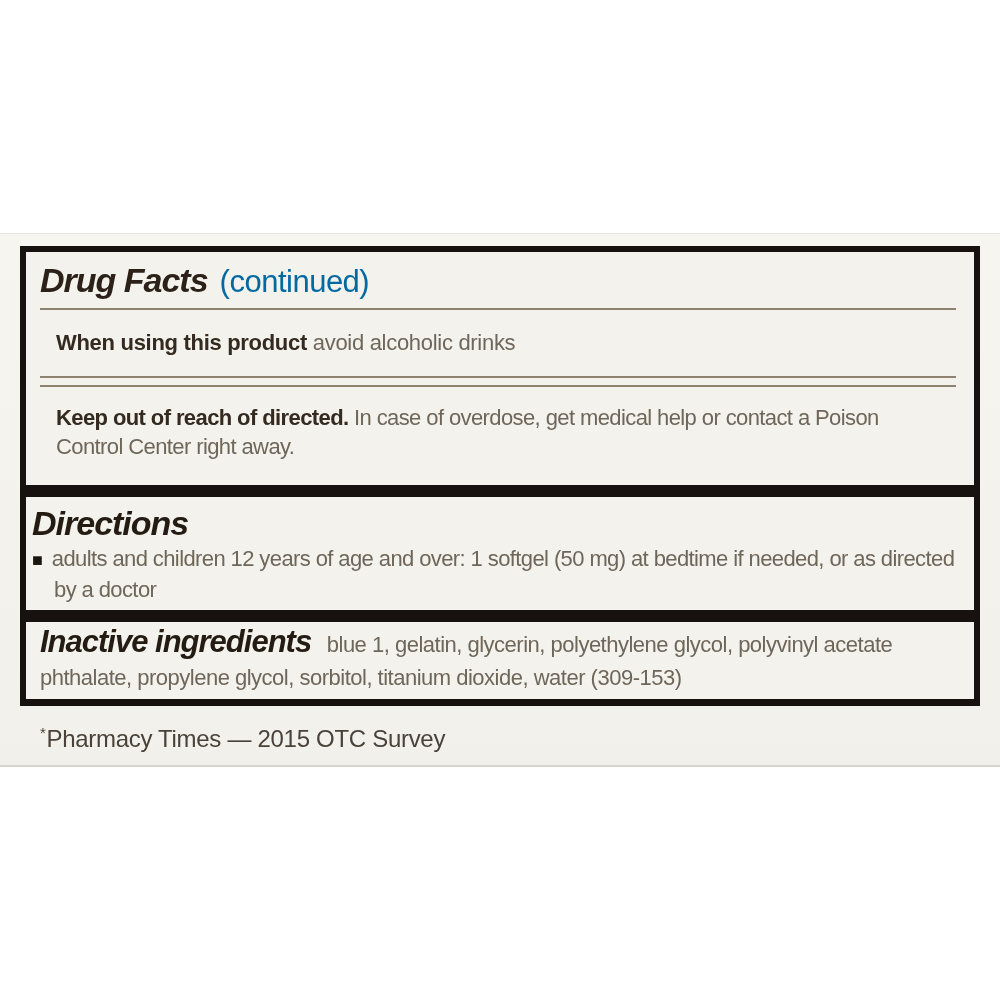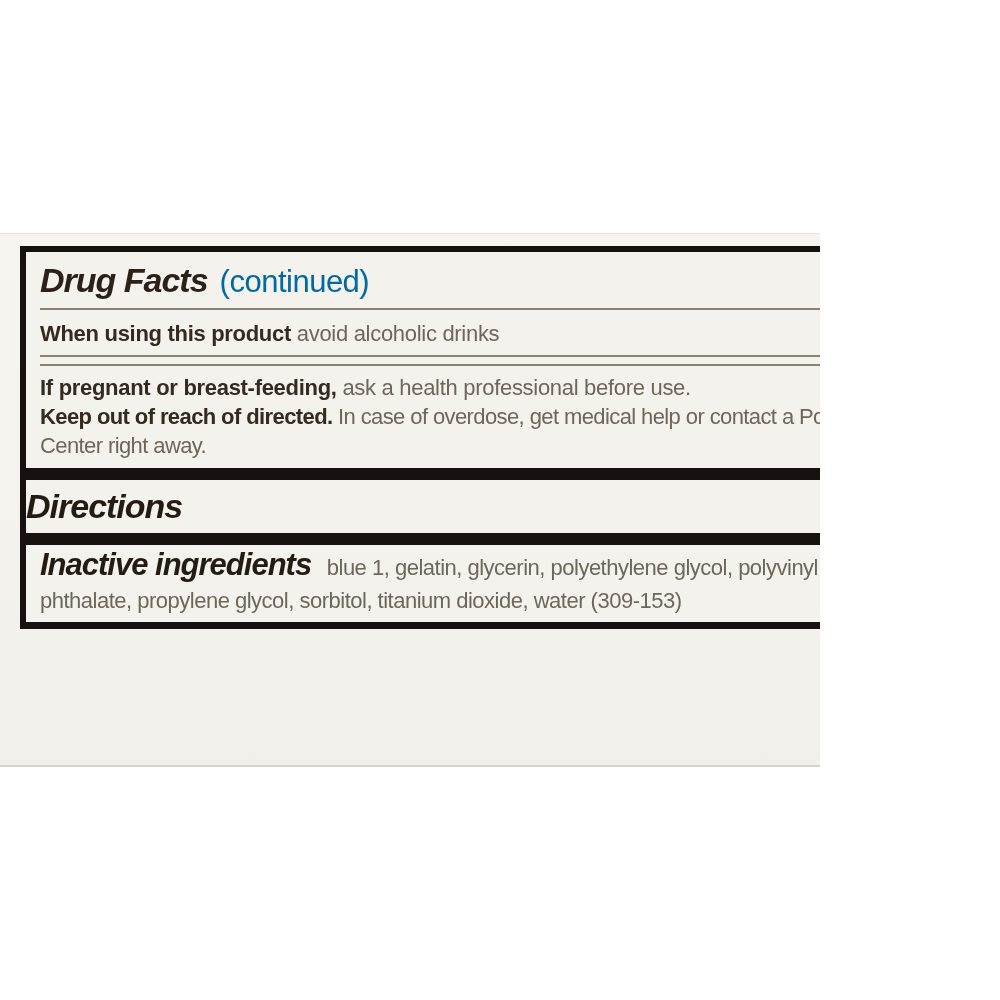--- a/index.html
+++ b/index.html
@@ -1,18 +1,18 @@
 <!DOCTYPE html>
 <html><head>
 <meta charset="utf-8">
 <style>
   html, body { margin: 0; padding: 0; background: #ffffff; }
   .page {
     position: relative;
-    width: 820px;
+    width: 1000px;
     height: 1000px;
     background: #ffffff;
     overflow: hidden;
     font-family: "Liberation Sans", sans-serif;
   }
   .label-strip {
     position: absolute;
     left: 0;
     top: 233px;
     width: 1000px;
@@ -26,33 +26,33 @@
     left: 20px;
     top: 12px;
     width: 948px;
     border: 6px solid #171210;
     border-bottom-width: 7px;
     background: #f3f2ed;
     box-sizing: content-box;
   }
   section { display: block; }
   .sec-warnings  { padding: 6px 18px 8px 14px; }
-  .sec-directions{ padding: 5px 8px 6px 0; }
+  .sec-directions{ padding: 5px 8px 6px 6px; }
   .sec-inactive  { padding: 3px 6px 5px 14px; }
 
   .title-row { display: flex; align-items: baseline; gap: 12px; line-height: 44px; white-space: nowrap; }
   .title-main {
     font-style: italic; font-weight: bold; font-size: 34px;
     color: #2b2118; letter-spacing: -1px;
   }
   .title-cont { font-size: 31px; color: #0369a1; letter-spacing: -0.5px; }
 
   .hairline { height: 2px; background: #8e8271; margin: 4px 0 7px 0; }
 
-  .line { margin: 0; font-size: 22px; line-height: 29px; letter-spacing: -0.3px; }
+  .line { margin: 16px; font-size: 22px; line-height: 29px; letter-spacing: -0.3px; }
   .line.tight-wrap { letter-spacing: -0.6px; }
   .lead { font-weight: bold; color: #342a20; }
   .body-text { color: #6f665a; }
 
   .when-line { line-height: 34px; }
 
   .sec-heading {
     font-style: italic; font-weight: bold; font-size: 34px;
     color: #241c13; letter-spacing: -1px; line-height: 42px;
     margin: 0;
@@ -100,43 +100,46 @@
         <p class="line when-line">
           <span class="lead">When using this product</span>
           <span class="body-text">avoid alcoholic drinks</span>
         </p>
 
         <div class="hairline"></div>
 
 
         <div class="hairline"></div>
 
-        <p class="line">
-          <span class="lead">If pregnant or breast-feeding,</span>
-          <span class="body-text">ask a health professional before use.</span>
-        </p>
 
         <p class="line tight-wrap">
           <span class="lead">Keep out of reach of directed.</span>
           <span class="body-text">In case of overdose, get medical help or contact a Poison Control Center right away.</span>
         </p>
       </section>
 
       <div class="thick-divider"></div>
 
       <section class="sec-directions">
         <h2 class="sec-heading">Directions</h2>
+        <p class="bullet-line">
+          <span class="bullet">■</span>
+          <span class="body-text">adults and children 12 years of age and over: 1 softgel (50 mg) at bedtime if needed, or as directed by a doctor</span>
+        </p>
       </section>
 
       <div class="thick-divider"></div>
 
       <section class="sec-inactive">
         <p class="inactive-para">
           <span class="inline-heading">Inactive ingredients</span>
           <span class="body-text">blue 1, gelatin, glycerin, polyethylene glycol, polyvinyl acetate phthalate, propylene glycol, sorbitol, titanium dioxide, water (309-153)</span>
         </p>
       </section>
 
     </div>
 
+    <div class="footnote">
+      <sup>*</sup><span>Pharmacy Times — 2015 OTC Survey</span>
+    </div>
 
   </div>
 </div>
 
 </body></html>

